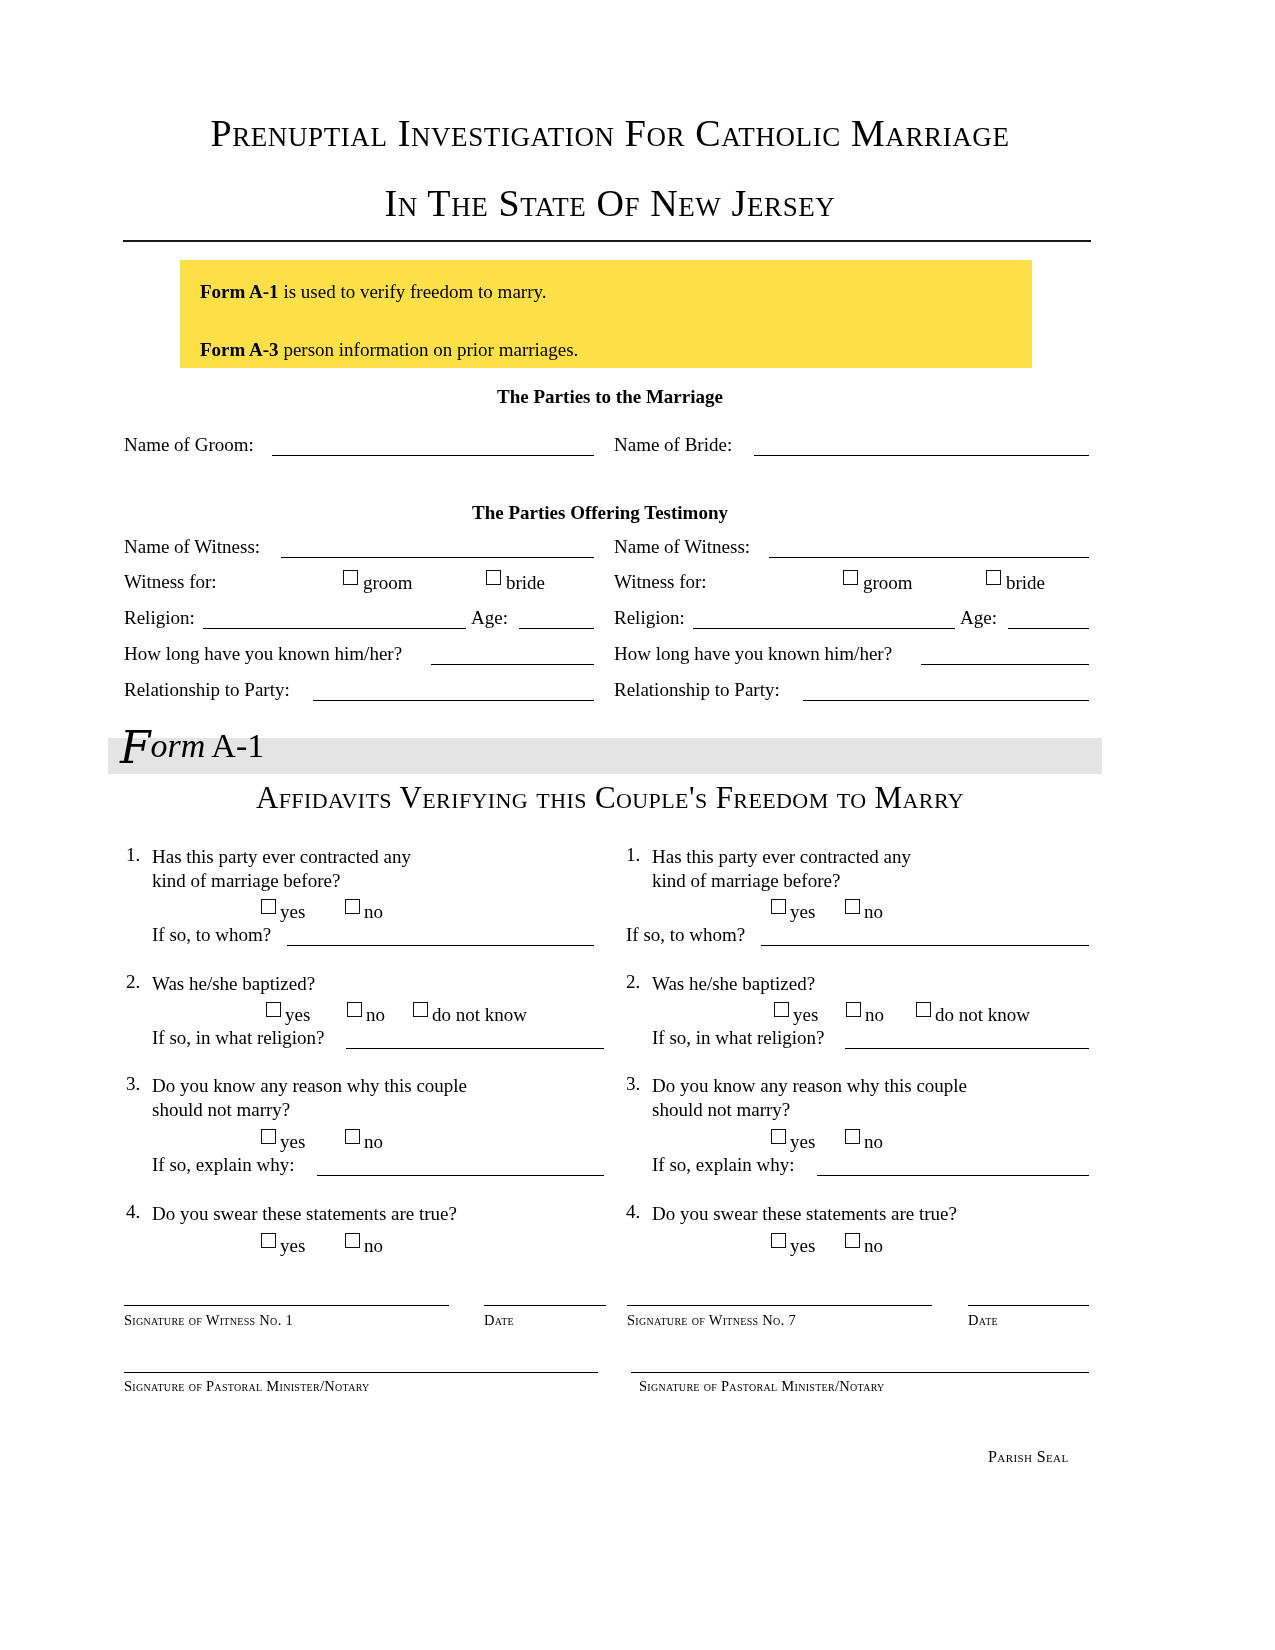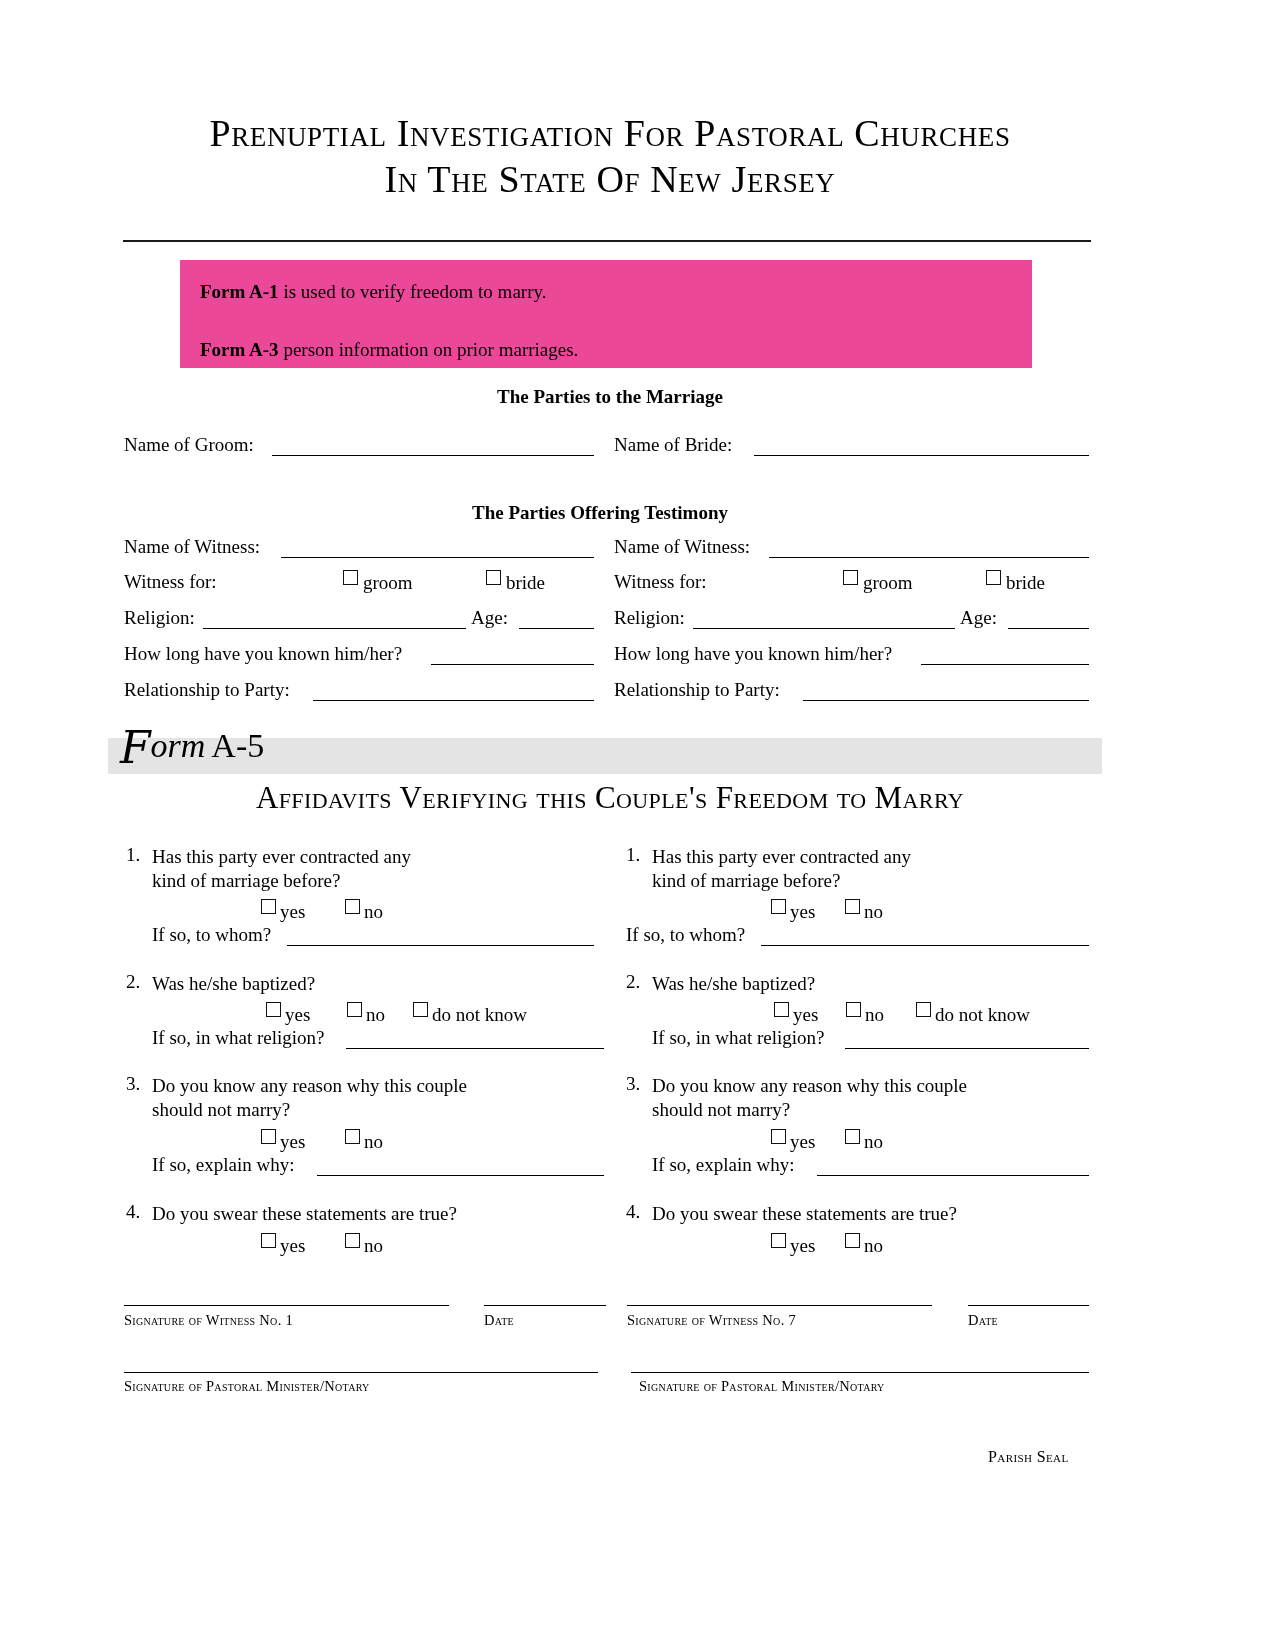--- a/index.html
+++ b/index.html
@@ -32,38 +32,38 @@
     text-align: center;
   }
   .title-line {
     font-family: "Liberation Serif", "DejaVu Serif", serif;
     font-size: 38px;
     font-variant: small-caps;
     letter-spacing: 0.6px;
     line-height: 1.22;
     white-space: nowrap;
   }
-  .title-line.l2 { font-size: 38px; }
+  .title-line.l2 { font-size: 38px; margin-top: 24px; }
 
   .title-rule {
     position: absolute;
     left: 123px;
     top: 240px;
     width: 968px;
     border-top: 2px solid #1a1a1a;
   }
 
   
   .info-box {
     position: absolute;
     left: 180px;
     top: 260px;
     width: 852px;
     height: 108px;
-    background: #ec4899;
+    background: #fde047;
   }
   .info-box .line {
     position: absolute;
     left: 20px;
     font-size: 19px;
     line-height: 1;
     white-space: nowrap;
   }
   .info-box .line.r1 { top: 22px; }
   .info-box .line.r2 { top: 51px; }
@@ -181,21 +181,21 @@
     letter-spacing: 0.4px;
     white-space: nowrap;
   }
 </style>
 </head>
 <body>
 
 <div class="page">
 
   <div class="title-block">
-    <div class="title-line l1">Prenuptial Investigation For Pastoral Churches</div>
+    <div class="title-line l1">Prenuptial Investigation For Catholic Marriage</div>
     <div class="title-line l2">In The State Of New Jersey</div>
   </div>
   <div class="title-rule"></div>
 
   <div class="info-box">
     <div class="line r1">
       <b>Form A-1</b><span> is used to verify freedom to marry.</span>
     </div>
     <div class="line r3">
       <b>Form A-3</b><span> person information on prior marriages.</span>
@@ -247,21 +247,21 @@
   <div class="rule" style="left:1008px; top:628px; width:81px;"></div>
 
   <div class="t" style="left:614px; top:644px;">How long have you known him/her?</div>
   <div class="rule" style="left:921px; top:664px; width:168px;"></div>
 
   <div class="t" style="left:614px; top:680px;">Relationship to Party:</div>
   <div class="rule" style="left:803px; top:700px; width:286px;"></div>
 
   <div class="banner"></div>
   <div class="form-a1">
-    <span class="script">F</span><span class="orm">orm</span><span class="a1">A-5</span>
+    <span class="script">F</span><span class="orm">orm</span><span class="a1">A-1</span>
   </div>
   <div class="affidavit-title">Affidavits Verifying this Couple's Freedom to Marry</div>
 
   <div class="qnum" style="left:126px; top:845px;">1.</div>
   <div class="qtext" style="left:152px; top:845px;">Has this party ever contracted any
 kind of marriage before?</div>
   <div class="cbx" style="left:261px; top:899px;"></div>
   <div class="t" style="left:280px; top:902px;">yes</div>
   <div class="cbx" style="left:345px; top:899px;"></div>
   <div class="t" style="left:364px; top:902px;">no</div>

